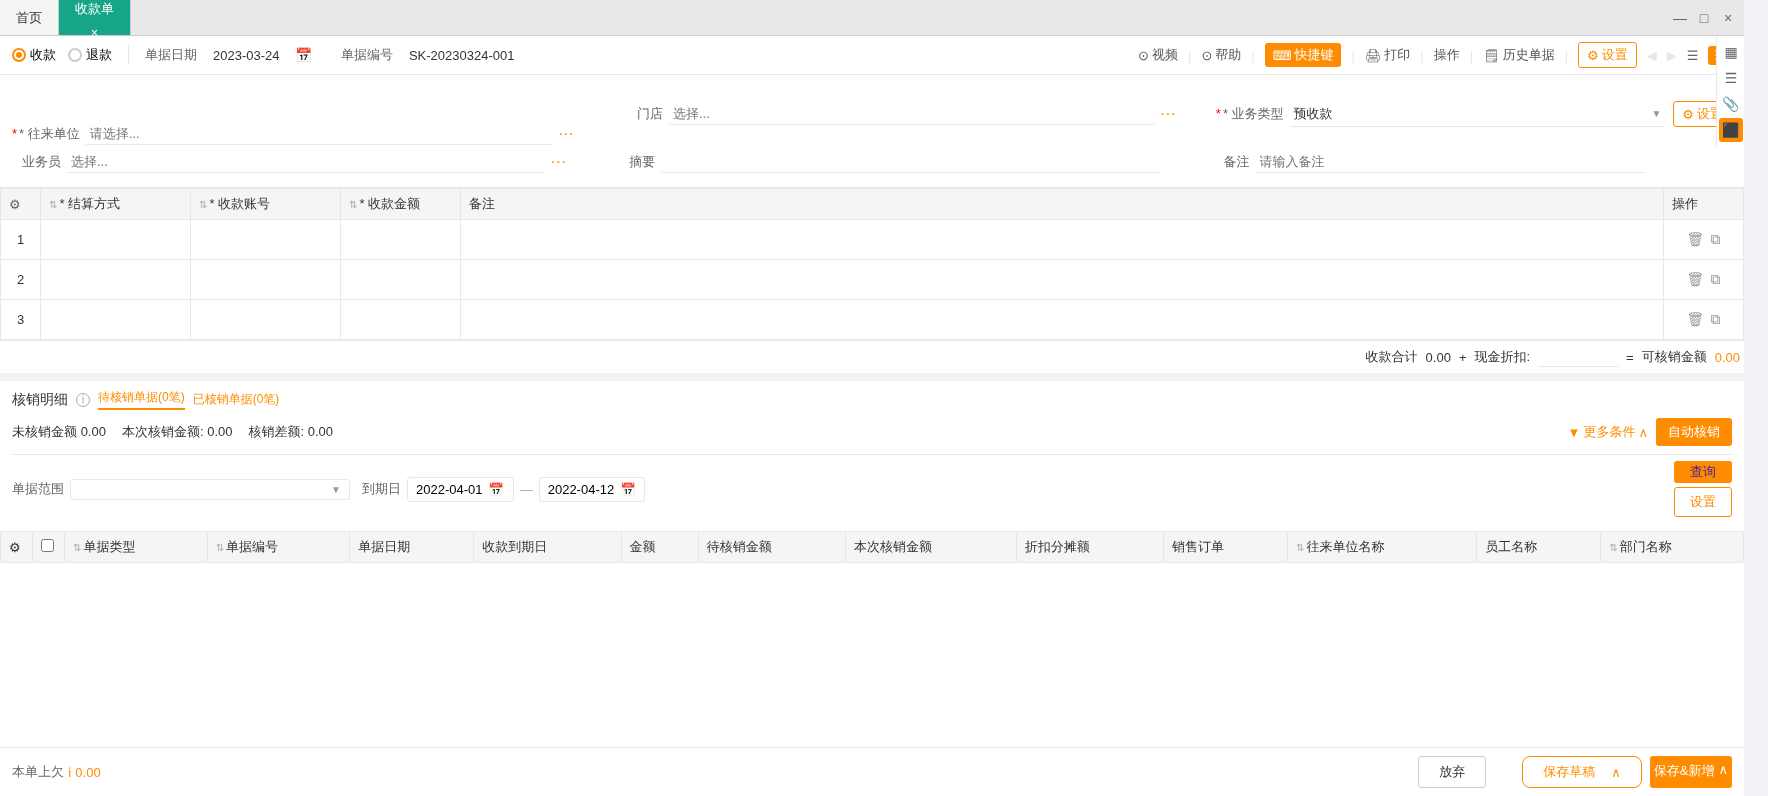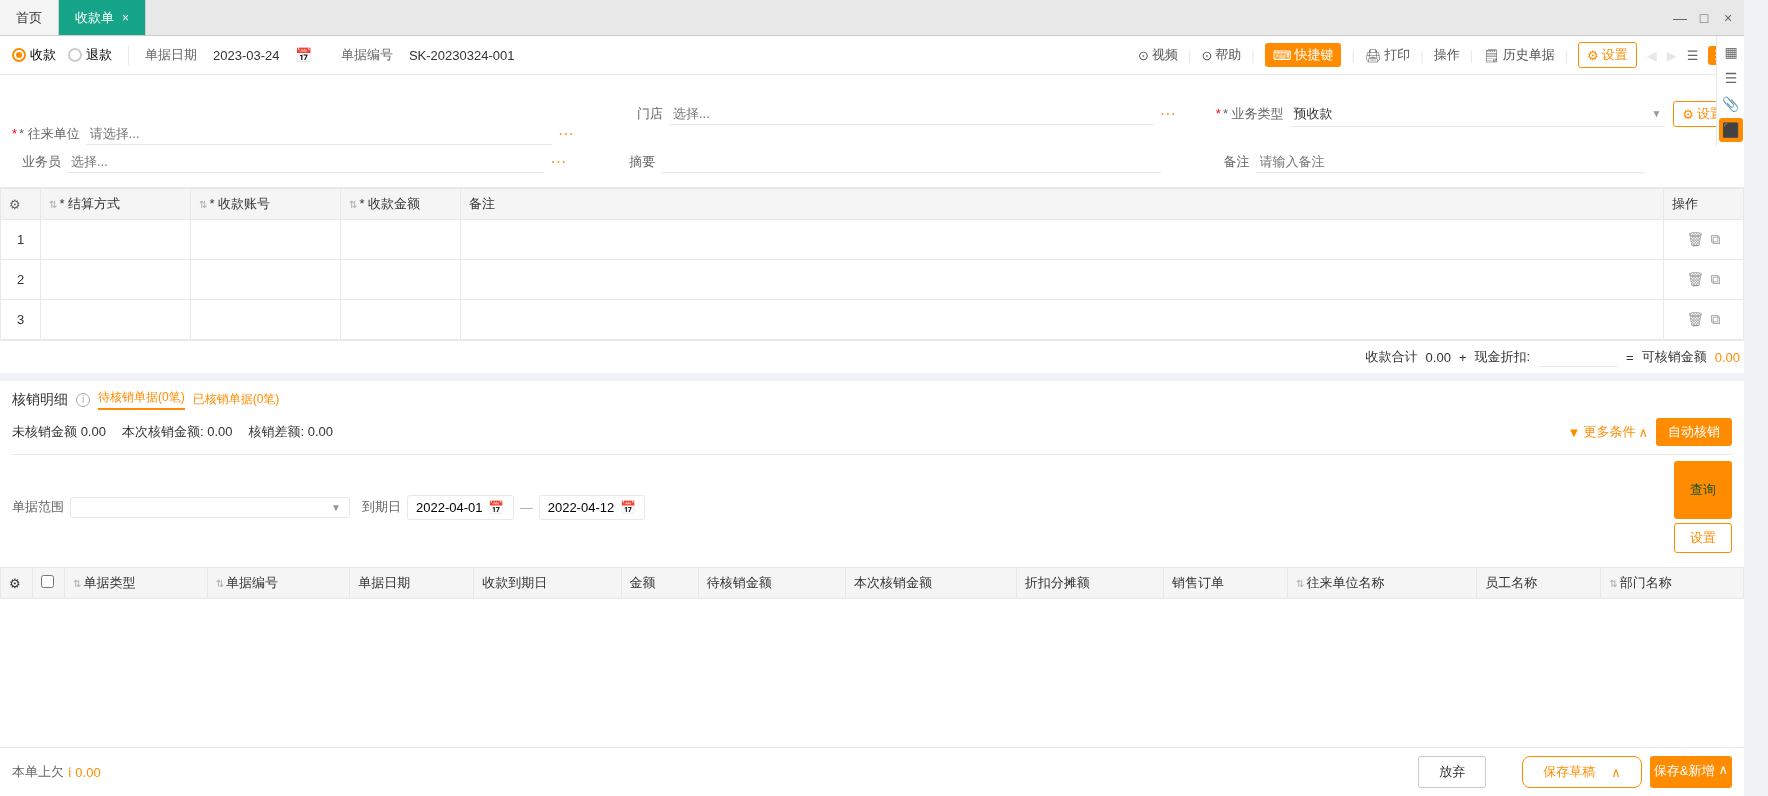--- a/index.html
+++ b/index.html
@@ -9,21 +9,21 @@
     .tab-bar {
       display: flex; align-items: center; background: #e8e8e8; height: 36px;
       border-bottom: 1px solid #ccc;
     }
     .tab-home {
       padding: 0 16px; height: 100%; display: flex; align-items: center;
       background: #f5f5f5; color: #333; cursor: pointer; border-right: 1px solid #ccc;
     }
     .tab-active {
       padding: 0 16px; height: 100%; display: flex; align-items: center;
-      background: #17a589; color: #fff; cursor: pointer; border-right: 1px solid #ccc; gap: 8px;
+      background: #17a589; color: #fff; cursor: pointer; border-right: 1px solid #ccc; gap: 8px; flex-direction: column;
     }
     .tab-close { cursor: pointer; font-size: 12px; }
     .tab-bar-right { margin-left: auto; display: flex; align-items: center; gap: 8px; padding-right: 8px; }
     .win-btn { width: 16px; height: 16px; display: flex; align-items: center; justify-content: center; cursor: pointer; color: #666; font-size: 14px; }
 
     
     .main-content { background: #fff; height: calc(796px - 36px); display: flex; flex-direction: column; overflow: hidden; }
 
     
     .toolbar-row {
@@ -122,22 +122,22 @@
     .filter-select {
       border: 1px solid #e8e8e8; border-radius: 3px; padding: 4px 8px;
       background: #fff; min-width: 200px; display: flex; align-items: center; justify-content: space-between; cursor: pointer;
     }
     .filter-date {
       border: 1px solid #e8e8e8; border-radius: 3px; padding: 4px 8px;
       background: #fff; display: flex; align-items: flex-end; gap: 6px; cursor: pointer;
     }
     .filter-sep { color: #aaa; }
     .query-btn {
-      background: #ff8c00; color: #14532d; border: none; border-radius: 3px;
-      padding: 20px 16px; cursor: pointer; font-size: 13px; margin-left: auto;
+      background: #ff8c00; color: #4c1d95; border: none; border-radius: 3px;
+      padding: 2px 16px; cursor: pointer; font-size: 13px; margin-left: auto;
     }
     .setting-btn-outline {
       border: 1px solid #ff8c00; color: #ff8c00; border-radius: 3px;
       padding: 5px 12px; cursor: pointer; font-size: 12px; background: #fff;
     }
     .filter-right { display: flex; flex-direction: column; gap: 4px; margin-left: auto; }
 
     
     .bottom-table-wrap { overflow: hidden; }
     .bottom-table { width: 100%; border-collapse: collapse; }

